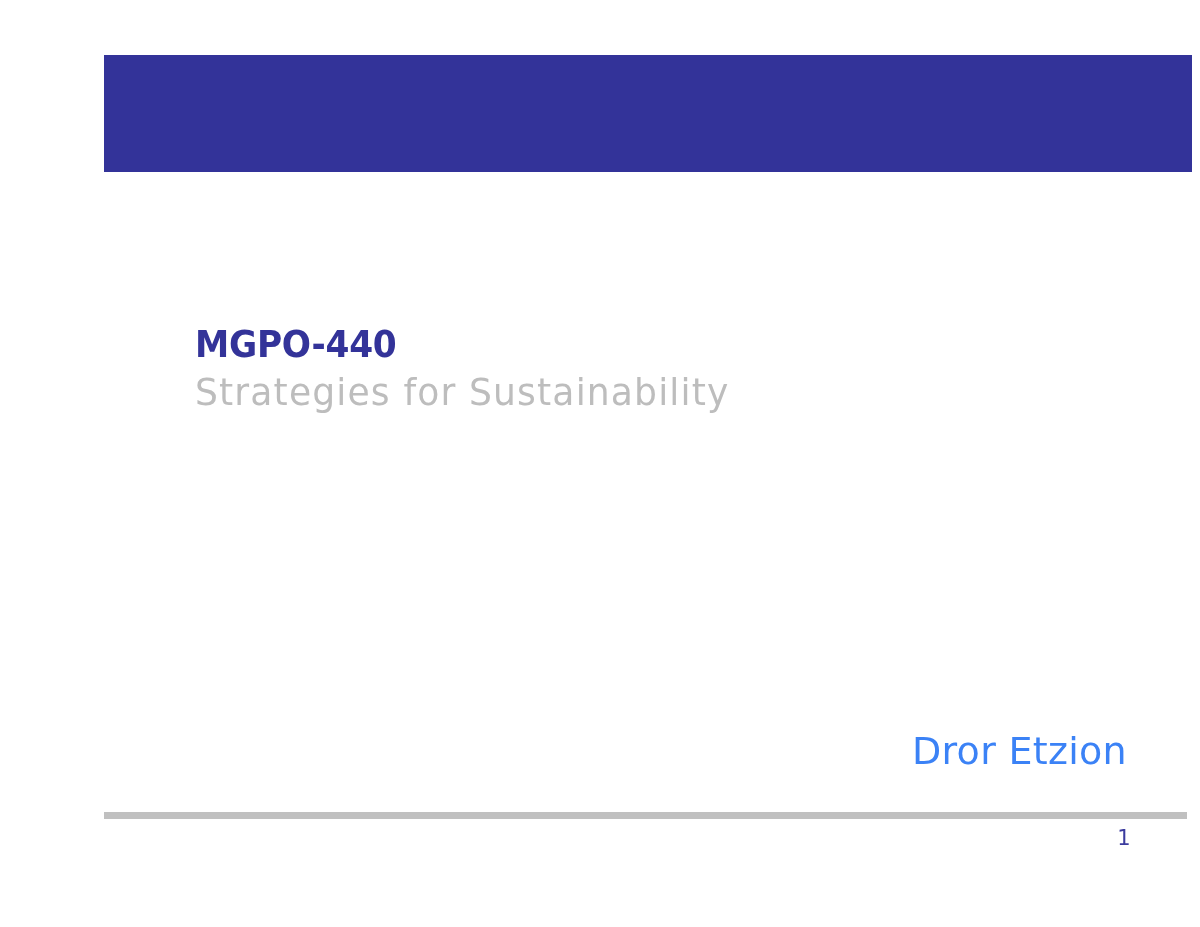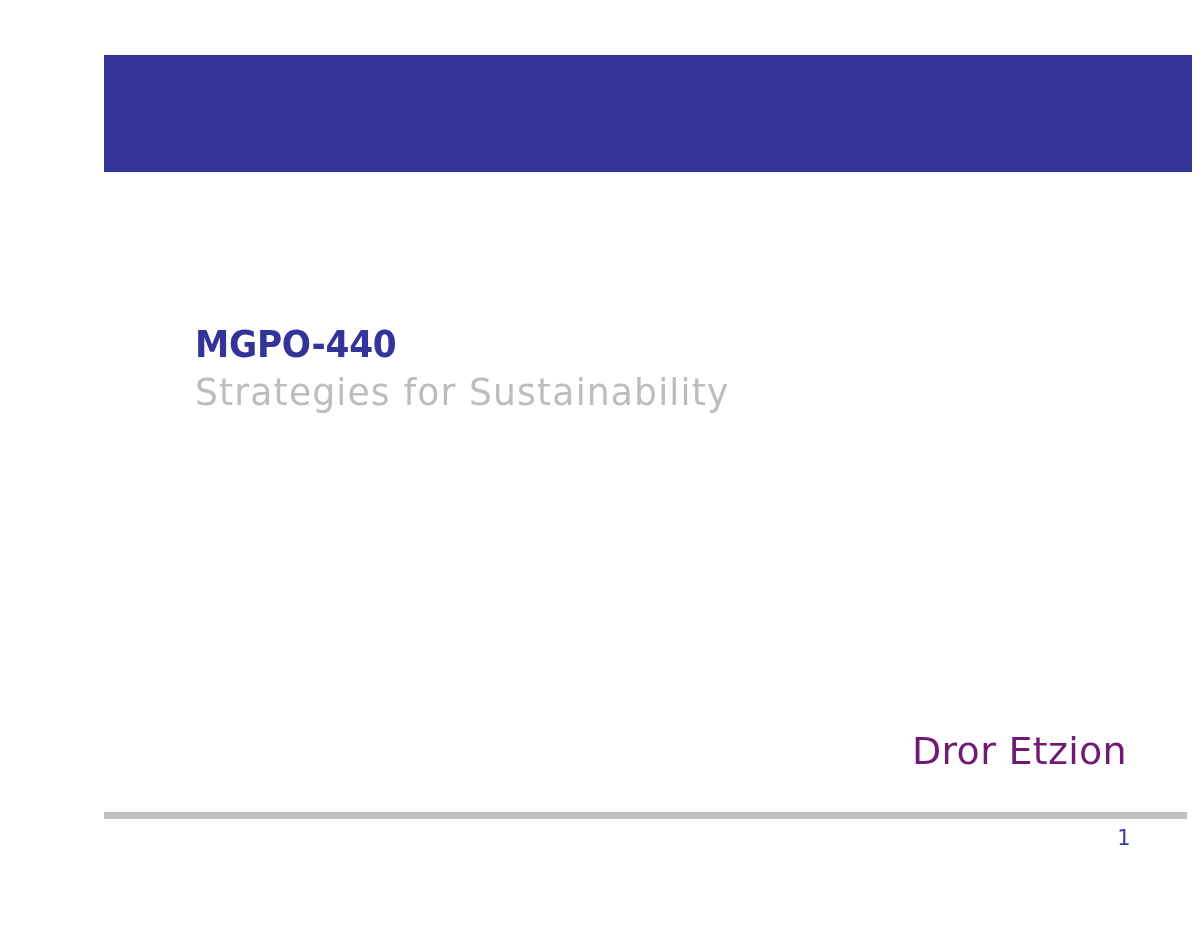--- a/index.html
+++ b/index.html
@@ -98,21 +98,21 @@
   }
 
   
   #author {
     position: absolute;
     right: 120px;
     top: 729px;
     font-family: "DejaVu Sans", sans-serif;
     font-size: 38px;
     font-weight: 400;
-    color: #701a75;
+    color: #3b82f6;
     letter-spacing: 0.3px;
     white-space: nowrap;
     text-align: right;
   }
 
   
   #footer-rule {
     position: absolute;
     left: 57px;
     top: 812px;

